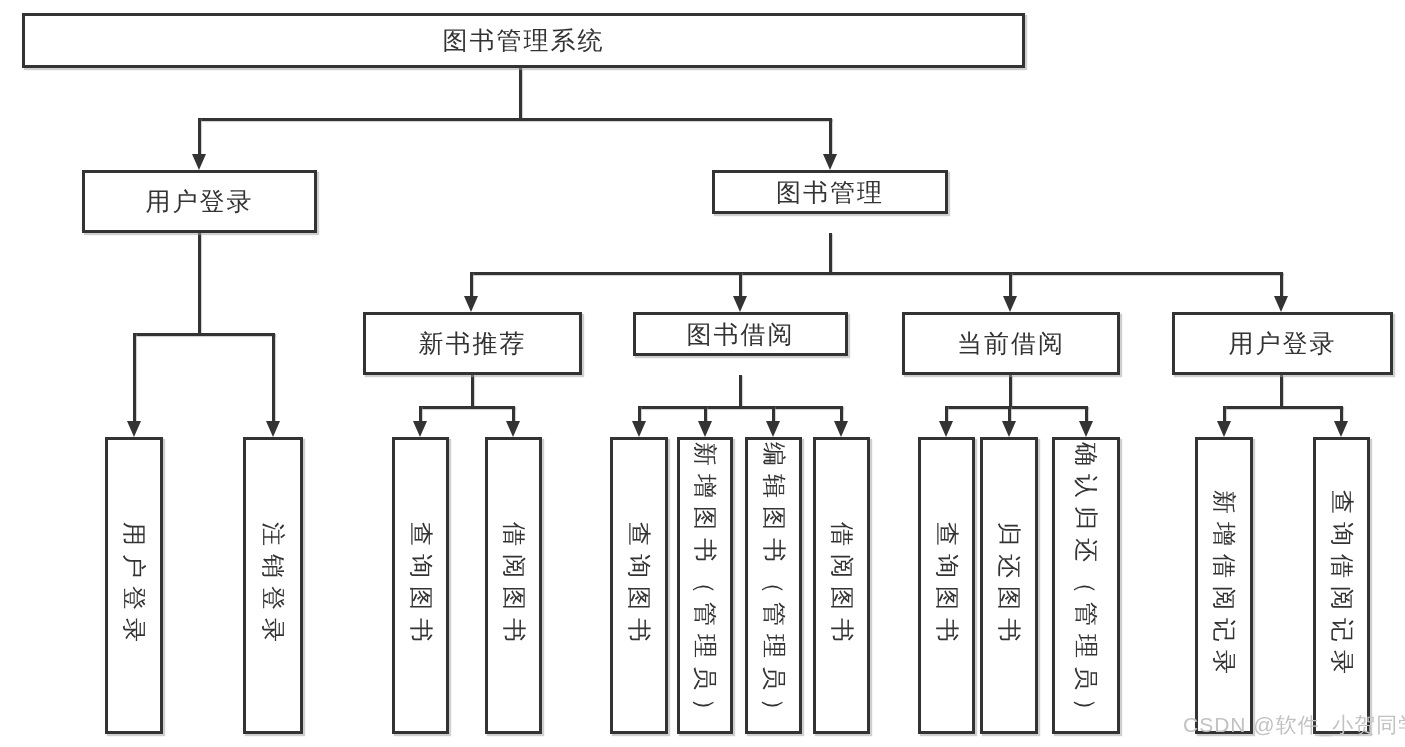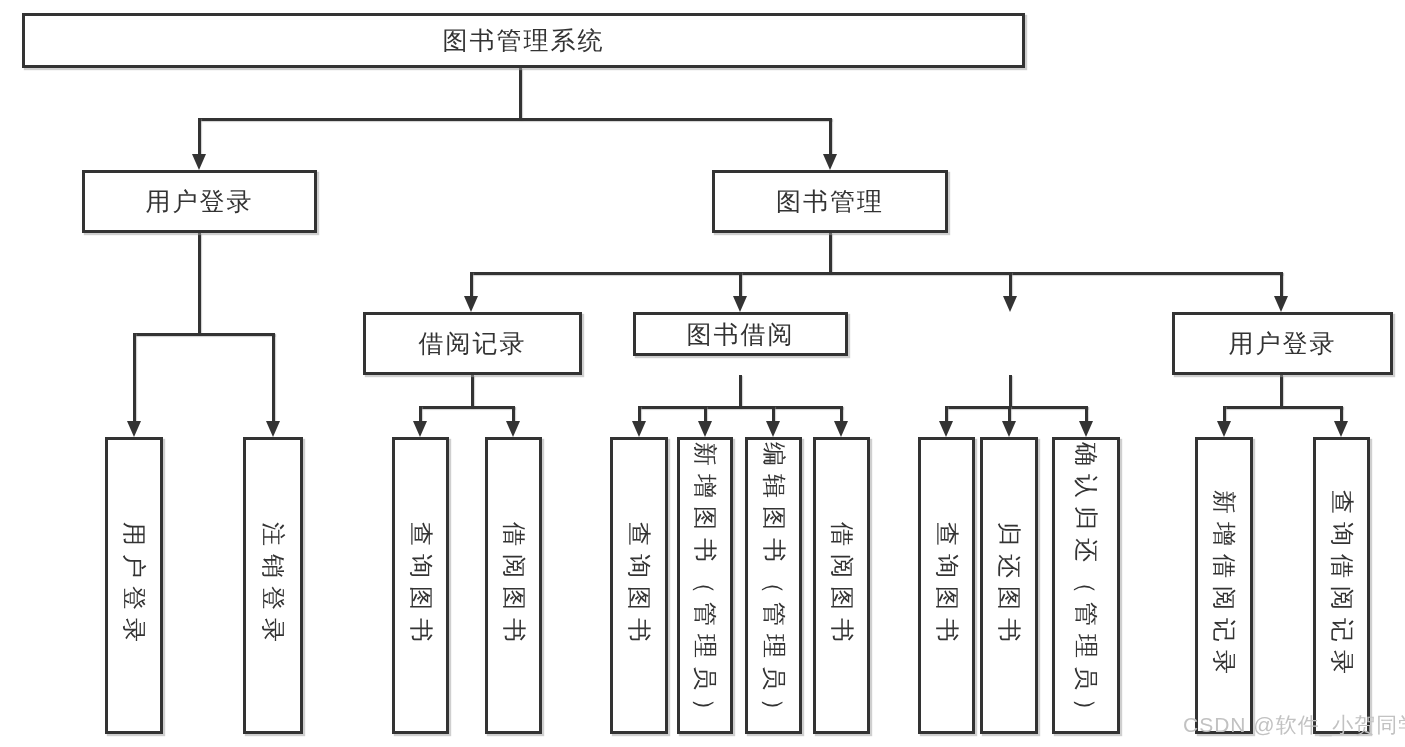--- a/index.html
+++ b/index.html
@@ -125,24 +125,25 @@
   <div class="vl" style="left:1280px;top:375px;height:33px;"></div>
   <div class="hl" style="left:1223px;top:406px;width:120px;"></div>
   <div class="vl" style="left:1223px;top:406px;height:16px;"></div>
   <div class="ar" style="left:1217px;top:421px;"></div>
   <div class="vl" style="left:1340px;top:406px;height:16px;"></div>
   <div class="ar" style="left:1334px;top:421px;"></div>
 
   <div class="box hbox" style="left:22px;top:13px;width:1003px;height:55px;">图书管理系统</div>
 
   <div class="box hbox" style="left:82px;top:170px;width:235px;height:63px;">用户登录</div>
-  <div class="box hbox" style="left:712px;top:170px;width:236px;height:63px;">图书管理</div>
+  <div class="box hbox" style="left:712px;top:170px;width:236px;height:44px;">图书管理</div>
 
-  <div class="box hbox" style="left:363px;top:312px;width:219px;height:63px;">借阅记录</div>
+  <div class="box hbox" style="left:363px;top:312px;width:219px;height:63px;">新书推荐</div>
   <div class="box hbox" style="left:633px;top:312px;width:215px;height:44px;">图书借阅</div>
+  <div class="box hbox" style="left:902px;top:312px;width:218px;height:63px;">当前借阅</div>
   <div class="box hbox" style="left:1172px;top:312px;width:221px;height:63px;">用户登录</div>
 
   <div class="box vbox" style="left:105px;top:437px;width:58px;height:297px;">
     <span class="vlabel">用户登录</span>
   </div>
   <div class="box vbox" style="left:243px;top:437px;width:60px;height:297px;">
     <span class="vlabel">注销登录</span>
   </div>
 
   <div class="box vbox" style="left:392px;top:437px;width:57px;height:297px;">

